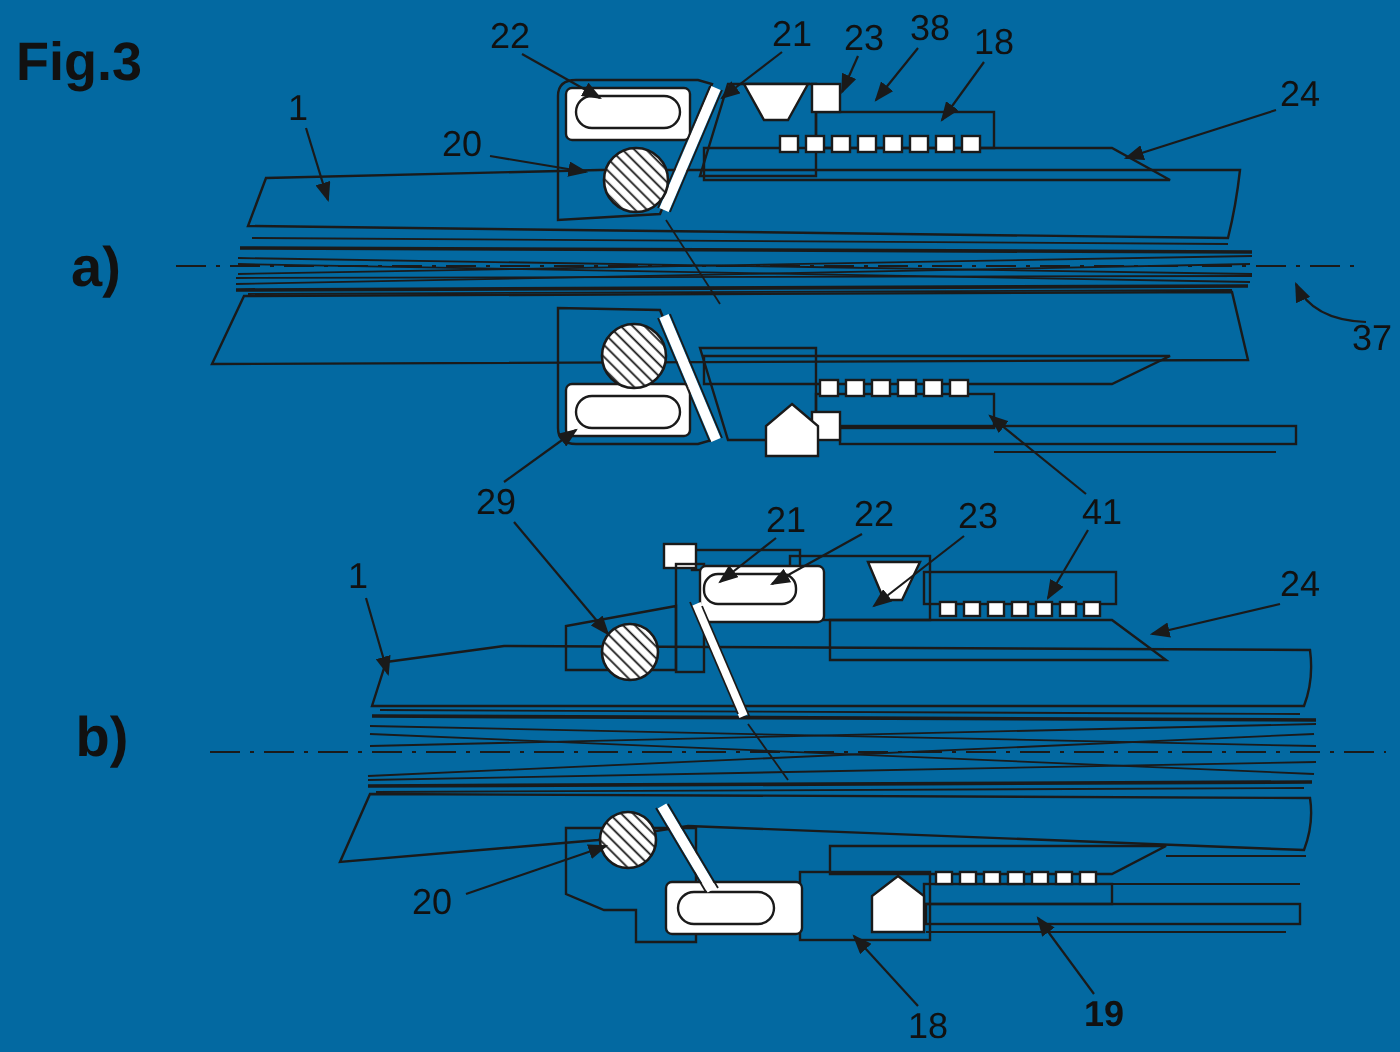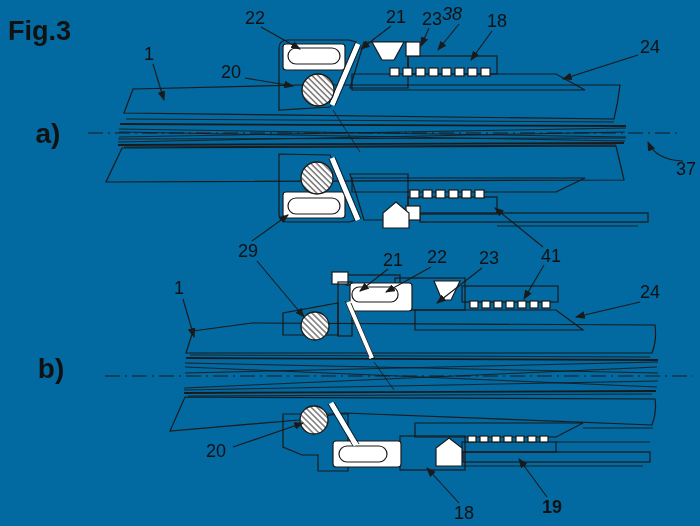--- a/index.html
+++ b/index.html
@@ -243,21 +243,21 @@
   </g>
 </svg>
 
 <div class="fig-title">Fig.3</div>
 <div class="view-label" style="left:48px;top:134px;">a)</div>
 <div class="view-label" style="left:51px;top:369px;">b)</div>
 
 <div class="callout" style="left:255px;top:18px;">22</div>
 <div class="callout" style="left:396px;top:17px;">21</div>
 <div class="callout" style="left:432px;top:19px;">23</div>
-<div class="callout" style="left:452px;top:14px;font-style:italic;">38</div>
+<div class="callout" style="left:465px;top:14px;">38</div>
 <div class="callout" style="left:497px;top:21px;">18</div>
 <div class="callout" style="left:650px;top:47px;">24</div>
 <div class="callout" style="left:149px;top:54px;">1</div>
 <div class="callout" style="left:231px;top:72px;">20</div>
 <div class="callout" style="left:686px;top:169px;">37</div>
 <div class="callout" style="left:248px;top:251px;">29</div>
 <div class="callout" style="left:551px;top:256px;">41</div>
 
 <div class="callout" style="left:393px;top:260px;">21</div>
 <div class="callout" style="left:437px;top:257px;">22</div>

